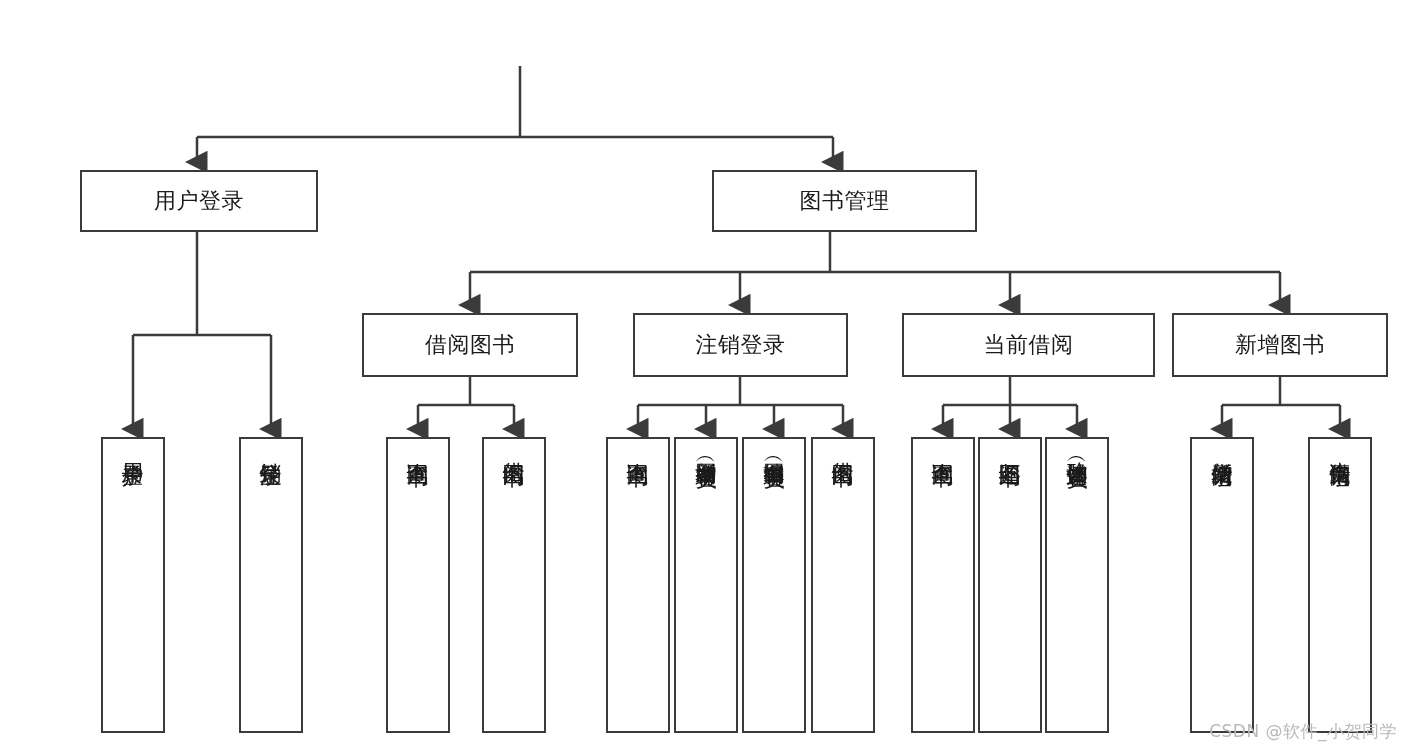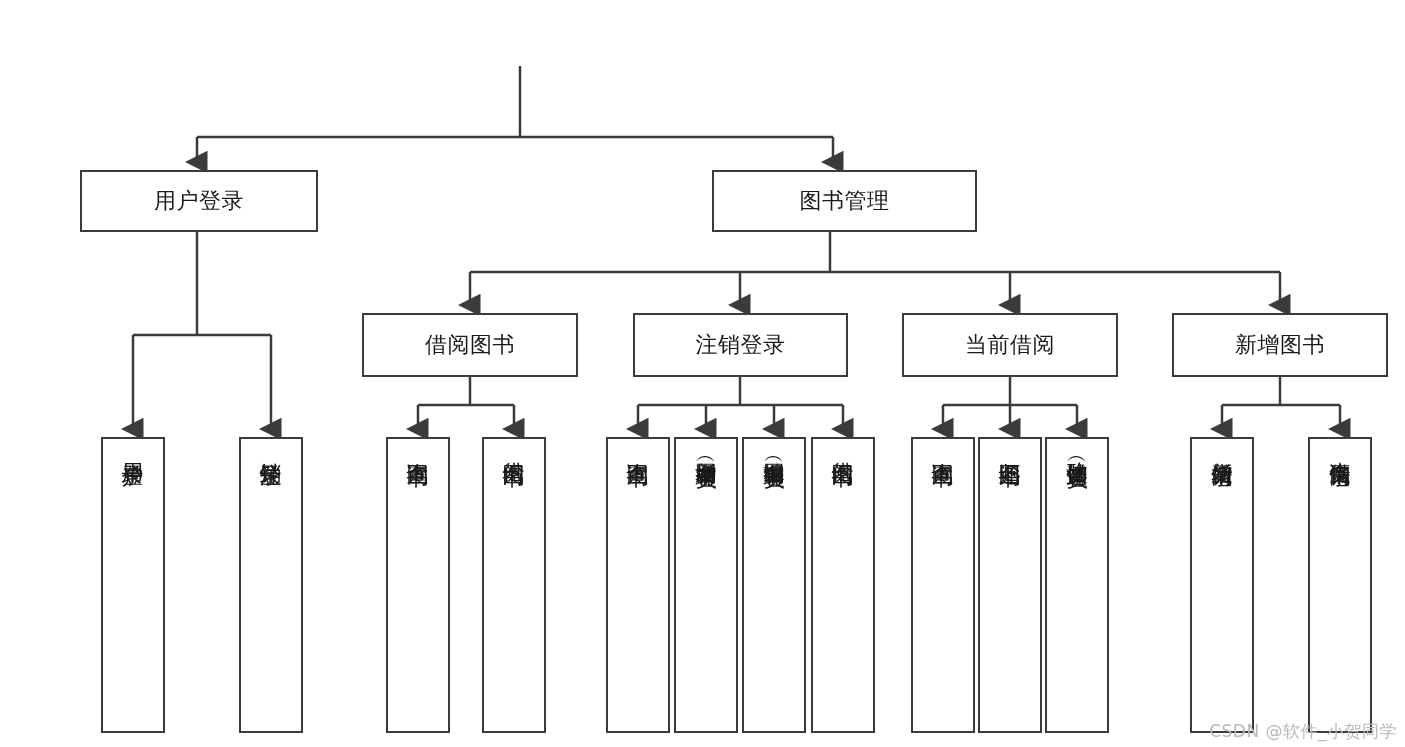--- a/index.html
+++ b/index.html
@@ -143,21 +143,21 @@
   </div>
 
   <div class="node horiz" style="left:362px; top:313px; width:216px; height:64px;">
     <span class="lbl">借阅图书</span>
   </div>
 
   <div class="node horiz" style="left:633px; top:313px; width:215px; height:64px;">
     <span class="lbl">注销登录</span>
   </div>
 
-  <div class="node horiz" style="left:902px; top:313px; width:216px; height:64px;">
+  <div class="node horiz" style="left:902px; top:313px; width:253px; height:64px;">
     <span class="lbl">当前借阅</span>
   </div>
 
   <div class="node horiz" style="left:1172px; top:313px; width:216px; height:64px;">
     <span class="lbl">新增图书</span>
   </div>
 
   <div class="node vert" style="left:101px; top:437px; width:64px; height:296px;">
     <span class="lbl">用户登录</span>
   </div>

